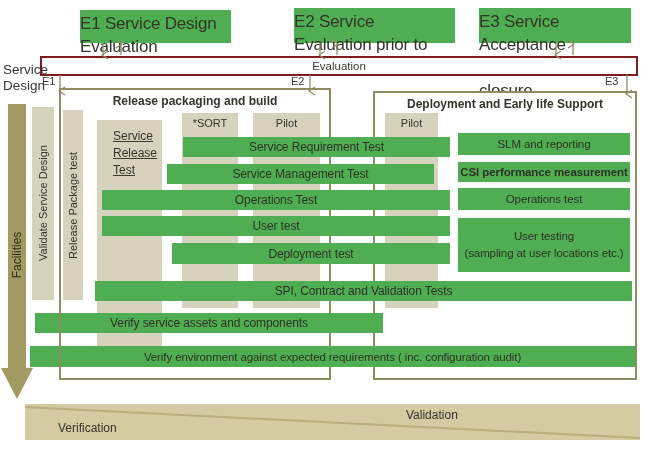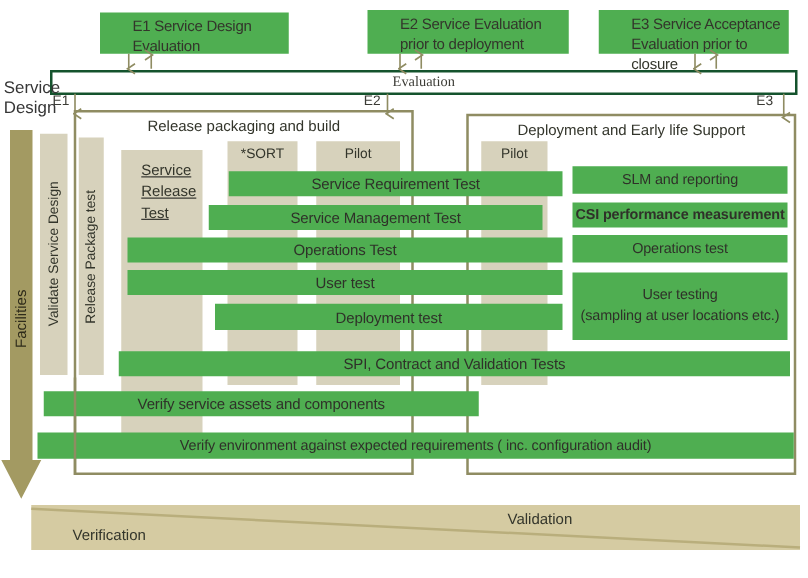--- a/index.html
+++ b/index.html
@@ -2,30 +2,30 @@
 <html><head>
 <meta charset="utf-8">
 <style>
   html,body{margin:0;padding:0;background:#fff;}
   #canvas{
     position:relative;width:646px;height:462px;background:#fff;overflow:hidden;
     font-family:"Liberation Sans",sans-serif;color:#3b3b35;
   }
   .abs{position:absolute;}
   
-  .gbox{background:#4fae51;color:#33352b;font-size:12px;line-height:1.35;
-        padding:3px 4px 0 26px;box-sizing:border-box;letter-spacing:-0.2px;}
+  .gbox{background:#4fae51;color:#33352b;font-size:17px;line-height:1.35;
+        padding:3px 4px 0 0;box-sizing:border-box;letter-spacing:-0.2px;}
   
-  .evalbar{border:2px solid #14532d;background:#fff;display:flex;align-items:center;
-           justify-content:center;font-size:11.5px;box-sizing:border-box;font-family:Liberation Serif, serif;}
+  .evalbar{border:2px solid #7f1d1d;background:#fff;display:flex;align-items:center;
+           justify-content:center;font-size:11.5px;box-sizing:border-box;}
   .elabel{font-size:11px;color:#3b3b35;}
   
   .obox{border:2px solid #8f8c62;background:#fff;box-sizing:border-box;z-index:1;}
   .obox .title{position:absolute;top:4px;left:0;right:0;text-align:center;
-               font-weight:normal;font-size:12px;color:#33352b;}
+               font-weight:bold;font-size:12px;color:#33352b;}
   
   .tan{background:#d7d2bc;z-index:2;box-sizing:border-box;}
   .colhead{font-size:11px;text-align:center;padding-top:4px;color:#33352b;}
   .vtext{writing-mode:vertical-rl;transform:rotate(180deg);width:100%;height:100%;
          display:flex;align-items:center;justify-content:center;font-size:11px;
          color:#33352b;white-space:nowrap;}
   
   .bar{background:#4fae51;color:#2f3129;font-size:12px;display:flex;align-items:center;
        justify-content:center;z-index:10;box-sizing:border-box;
        letter-spacing:-0.1px;}

